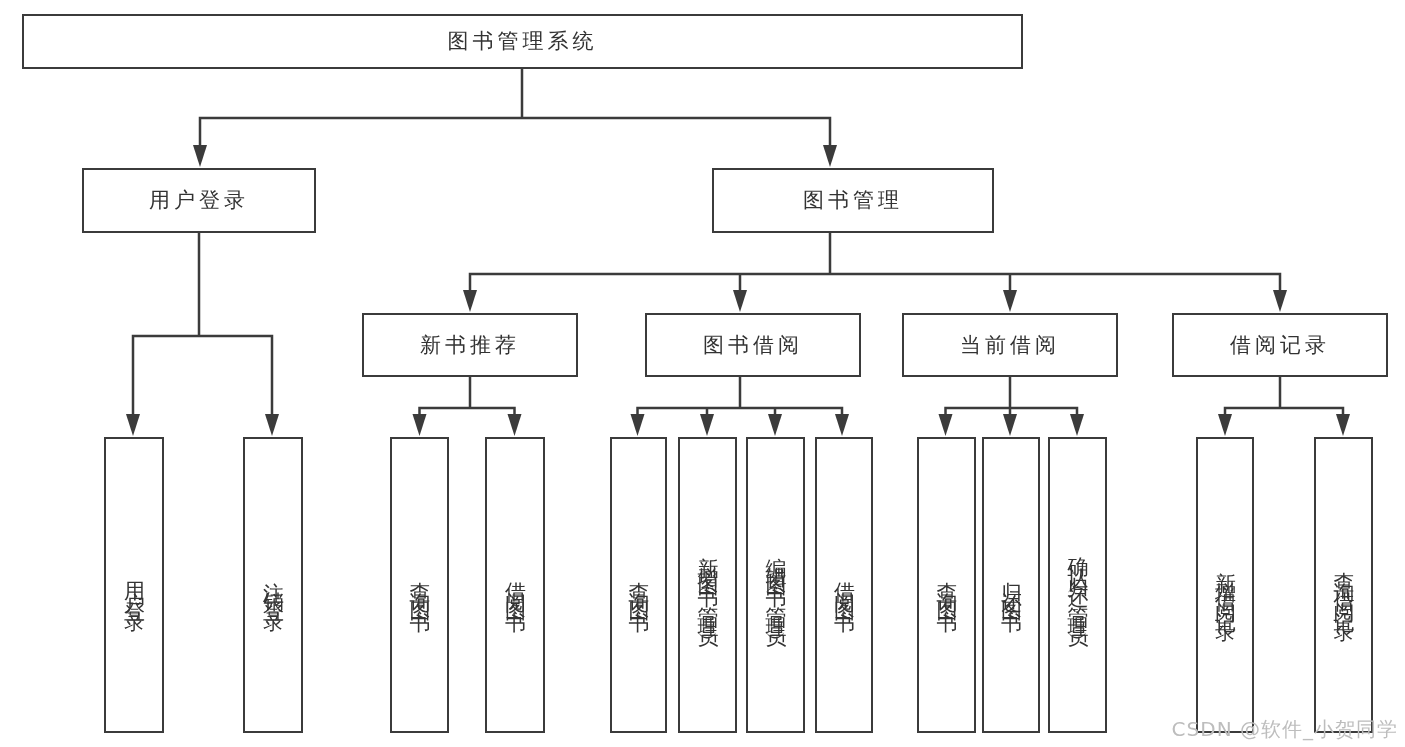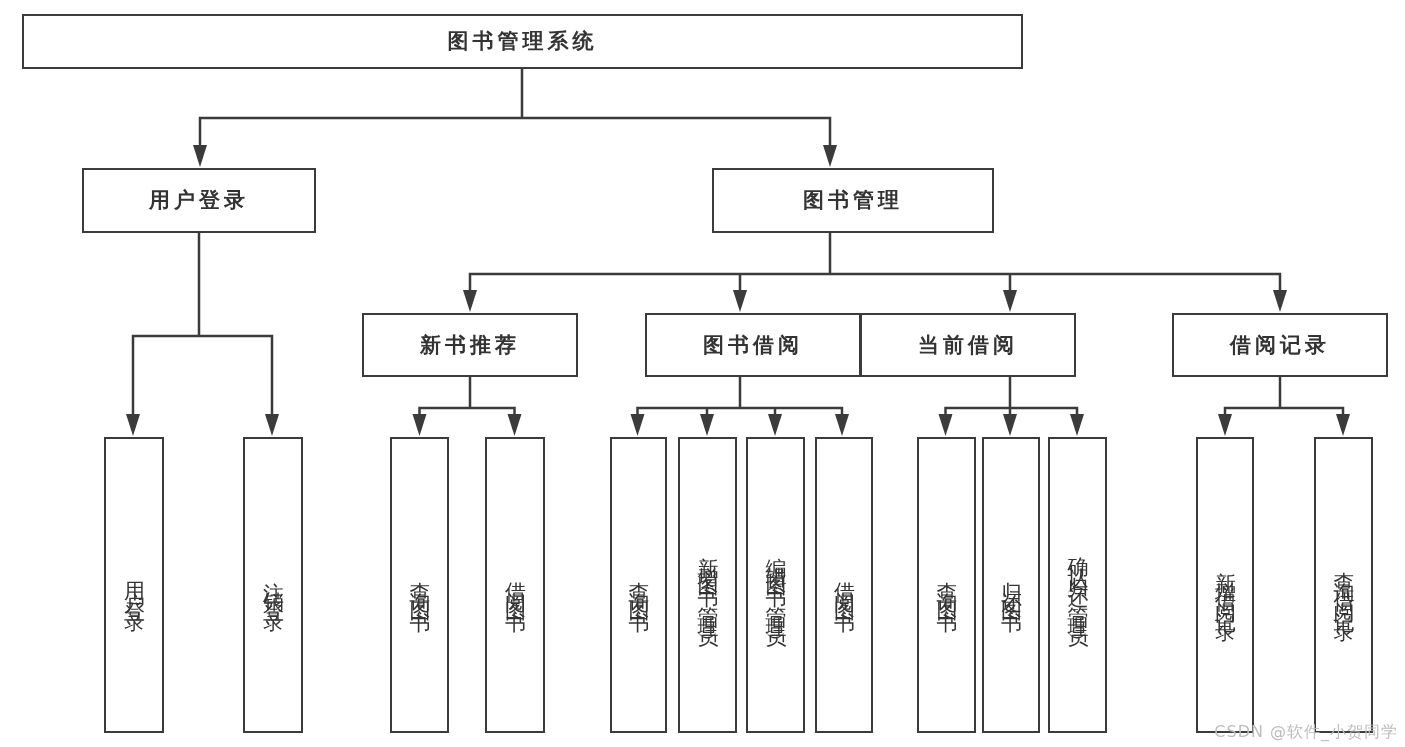--- a/index.html
+++ b/index.html
@@ -19,41 +19,40 @@
     border:2.5px solid #3b3b3b;
     display:flex;align-items:center;justify-content:center;
     z-index:1;
   }
   .hlabel{
     font-size:21px;
     letter-spacing:4px;
     color:#333333;
     line-height:1;
     white-space:nowrap;
-    font-weight:bold;
   }
   .vtext{
     writing-mode:vertical-lr;
     text-orientation:mixed;
     font-size:21px;
     letter-spacing:10px;
     color:#333333;
     line-height:1.1;
     white-space:nowrap;
   }
   
   .box-root        {left:22px;  top:14px;  width:1001px; height:55px;}
   
   .box-user-login  {left:82px;  top:168px; width:234px;  height:65px;}
   .box-book-mgmt   {left:712px; top:168px; width:282px;  height:65px;}
   
   .box-l3          {top:313px; width:216px; height:64px;}
   .box-new-book    {left:362px;}
   .box-book-borrow {left:632px;margin-left:13px;}
-  .box-cur-borrow  {left:860px;}
+  .box-cur-borrow  {left:902px;}
   .box-records     {left:1172px;}
   
   .leaf            {top:437px; height:296px;}
   .leaf-user-login {left:104px;  width:60px;}
   .leaf-logout     {left:243px;  width:60px;}
   .leaf-nb-query   {left:390px;  width:59px;}
   .leaf-nb-borrow  {left:485px;  width:60px;}
   .leaf-bb-query   {left:610px;  width:57px;}
   .leaf-bb-add     {left:678px;  width:59px;}
   .leaf-bb-edit    {left:746px;  width:59px;}
@@ -61,21 +60,21 @@
   .leaf-cb-query   {left:917px;  width:59px;}
   .leaf-cb-return  {left:982px;  width:58px;}
   .leaf-cb-confirm {left:1048px; width:59px;}
   .leaf-br-add     {left:1196px; width:58px;}
   .leaf-br-query   {left:1314px; width:59px;}
   
   .watermark{
     position:absolute;
     right:7px;bottom:4px;
     z-index:2;
-    font-size:16px;
+    font-size:20px;
     letter-spacing:1px;
     color:#bdbdbd;
     white-space:nowrap;
   }
 </style>
 </head>
 <body>
 
 <svg id="connector-layer" width="1405" height="747" viewBox="0 0 1405 747" aria-hidden="true">
   <g stroke="#3b3b3b" stroke-width="2.5" fill="none">

